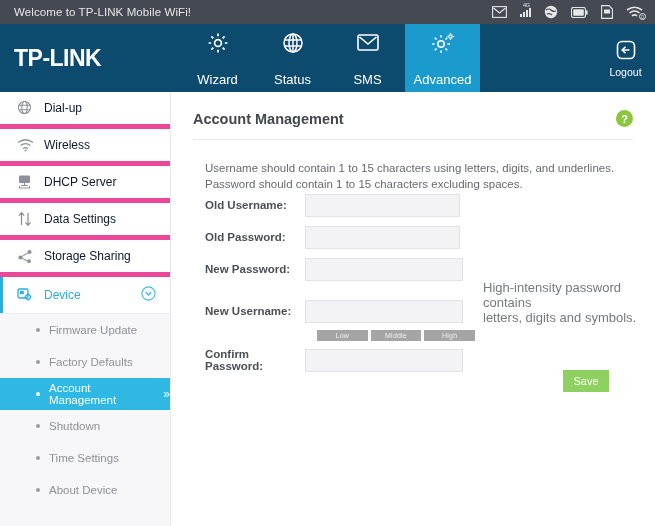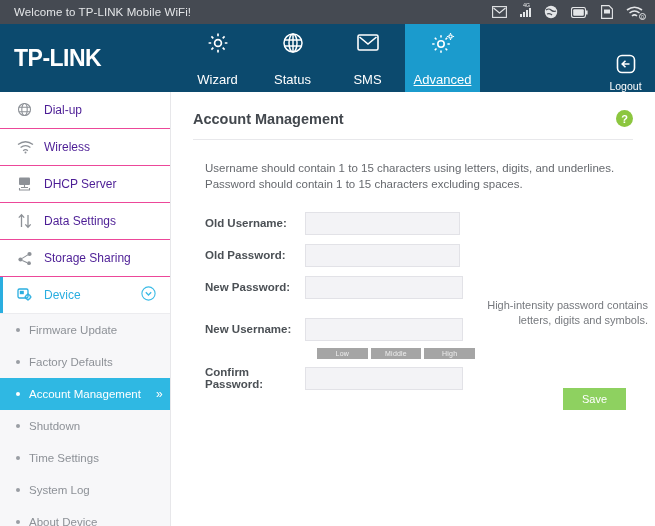--- a/index.html
+++ b/index.html
@@ -60,27 +60,27 @@
   .nav-items { display: flex; align-items: stretch; }
   .nav-item {
     width: 75px;
     display: flex; flex-direction: column;
     align-items: center; justify-content: center;
     gap: 16px;
     color: #ffffff;
     font-size: 13px;
     cursor: pointer;
   }
-  .nav-item.active { background: #1b9bcd; text-decoration: underline; }
+  .nav-item.active { background: #1b9bcd; }
   .nav-item .ico { height: 26px; display: flex; align-items: center; }
   .nav-spacer { flex: 1; }
   .logout {
     width: 55px;
     display: flex; flex-direction: column;
-    align-items: center; justify-content: flex-end;
+    align-items: center; justify-content: center;
     gap: 3px;
     color: #ffffff; font-size: 10.5px;
     cursor: pointer;
     padding-right: 4px;
   }
 
   
   .body {
     display: flex;
     height: calc(526px - 24px - 68px);
@@ -93,22 +93,22 @@
     background: #f7f7f9;
     border-right: 1px solid #e7e7ea;
     overflow: hidden;
   }
   .menu-item {
     height: 37px;
     display: flex; align-items: center;
     gap: 10px;
     padding-left: 16px;
     background: #ffffff;
-    border-bottom: 1px solid #ec4899;
-    color: #4c1d95;
+    border-bottom: 5px solid #ec4899;
+    color: #0f172a;
     font-size: 12px;
     cursor: pointer;
     position: relative;
   }
   .menu-item .mi-ico { width: 18px; display: flex; justify-content: center; color: #8d9197; }
   .menu-item.sel {
     color: #2aaee0;
     border-bottom: 1px solid #ececef;
     text-align: center;
   }
@@ -116,21 +116,21 @@
     content: ""; position: absolute; left: 0; top: 0; bottom: 0;
     width: 3px; background: #2aaee0;
   }
   .menu-item.sel .mi-ico { color: #2aaee0; }
   .menu-item .chev { margin-left: auto; margin-right: 14px; }
 
   .sub-item {
     height: 32px;
     display: flex; align-items: center;
     gap: 9px;
-    padding-left: 16px;
+    padding-left: 36px;
     color: #8d9197;
     font-size: 11.5px;
     cursor: pointer;
   }
   .sub-item .bullet {
     width: 4px; height: 4px; border-radius: 50%;
     background: #9a9ea4; flex: none;
   }
   .sub-item.active {
     background: #2fb8e3;
@@ -164,21 +164,21 @@
     display: flex; align-items: center; justify-content: center;
     cursor: pointer;
   }
   .hints {
     margin: 20px 0 0 12px;
     color: #66696e;
     font-size: 11.5px;
     line-height: 16px;
   }
 
-  .form { margin-top: 18px; position: relative; }
+  .form { position: relative; }
   .frow {
     display: flex; align-items: center;
     margin-bottom: 6px;
     height: 26px;
   }
   .frow.gap-top { margin-top: 16px; }
   .flabel {
     width: 112px;
     font-size: 11.5px;
     font-weight: bold;
@@ -209,29 +209,28 @@
     font-size: 7px;
     display: flex; align-items: center; justify-content: center;
     letter-spacing: .2px;
   }
 
   .side-note {
     position: absolute;
     left: 290px; top: 88px;
     width: 165px;
     color: #76797e;
-    font-size: 11px;
+    font-size: 13px;
     line-height: 15px;
-    text-align: right;
   }
 
   .save-btn {
     position: absolute;
     left: 370px; top: 178px;
-    width: 63px; height: 22px;
+    width: 46px; height: 22px;
     background: #8ed160;
     color: #ffffff;
     border: none;
     font-size: 11px;
     font-family: "Liberation Sans", sans-serif;
     cursor: pointer;
   }
 </style>
 </head>
 <body>
@@ -471,24 +470,20 @@
     <div class="sub-item">
       <span class="bullet"></span>
       <span>Shutdown</span>
     </div>
 
     <div class="sub-item">
       <span class="bullet"></span>
       <span>Time Settings</span>
     </div>
 
-    <div class="sub-item">
-      <span class="bullet"></span>
-      <span>System Log</span>
-    </div>
 
     <div class="sub-item">
       <span class="bullet"></span>
       <span>About Device</span>
     </div>
 
   </div>
 
   <div class="main">
 

